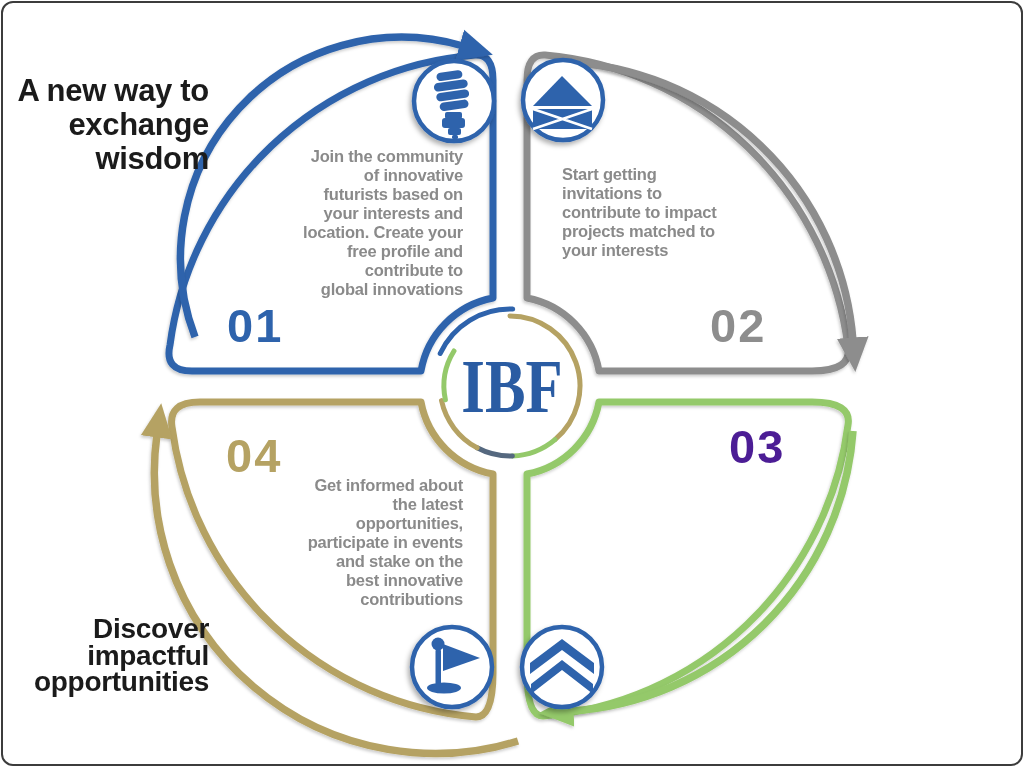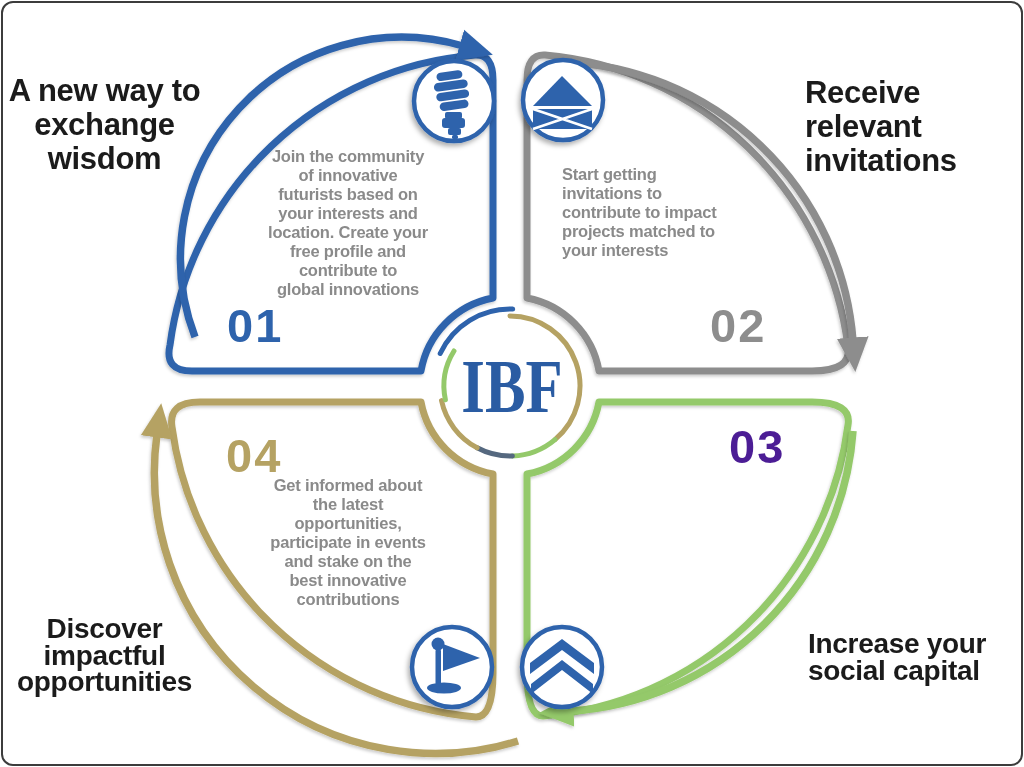--- a/index.html
+++ b/index.html
@@ -6,21 +6,21 @@
   body { width: 1024px; height: 767px; overflow: hidden;
          font-family: "Liberation Sans", "DejaVu Sans", sans-serif; }
   .stage { position: relative; width: 1024px; height: 767px; background: #fff; }
   .frame { position: absolute; inset: 1px; border: 2px solid #3c3c3c; border-radius: 12px;
            pointer-events: none; z-index: 30; }
   svg.diagram { position: absolute; left: 0; top: 0; z-index: 1; }
   .txt { position: absolute; z-index: 10; white-space: pre-line; }
   .title { color: #1b1b1b; font-weight: 700; letter-spacing: -0.3px; }
   .title-lg { font-size: 31px; line-height: 34px; }
   .title-sm { font-size: 28px; line-height: 26.5px; }
-  .ta-r { text-align: center; }
+  .ta-r { text-align: right; }
   .num { font-size: 47px; font-weight: 700; line-height: 1; letter-spacing: 2px; }
   .desc { font-size: 16.5px; line-height: 19px; font-weight: 700; color: #8a8a8a;
           letter-spacing: -0.2px; }
   .logo-text { position: absolute; left: 410px; top: 346px; width: 204px; height: 80px;
                display: flex; align-items: center; justify-content: center; z-index: 10;
                font-family: "Liberation Serif", "DejaVu Serif", serif; font-weight: 700;
                font-size: 76px; color: #2a5ca3; transform: scaleX(0.8); letter-spacing: 0; }
 </style>
 </head>
 <body>
@@ -126,31 +126,27 @@
   <div class="txt desc ta-r" style="left:233px; top:147px; width:230px;">Join the community
 of innovative
 futurists based on
 your interests and
 location. Create your
 free profile and
 contribute to
 global innovations</div>
   <div class="txt num" style="left: 227px; top: 302px; color: rgb(46, 99, 172); text-align: right;">01</div>
 
-  <div class="txt title title-lg" style="left:805px; top:76px; width:215px;">Receive relevant
-invitations</div>
   <div class="txt desc" style="left:562px; top:165px; width:225px;">Start getting
 invitations to
 contribute to impact
 projects matched to
 your interests</div>
   <div class="txt num" style="left: 710px; top: 302px; color: rgb(141, 141, 141);">02</div>
 
-  <div class="txt title title-sm" style="left:808px; top:631px; width:210px;">Increase your
-social capital</div>
   <div class="txt num" style="left: 729px; top: 423px; color: #4c1d95;">03</div>
 
   <div class="txt title title-sm ta-r" style="left:0; top:616px; width:209px;">Discover
 impactful
 opportunities</div>
   <div class="txt desc ta-r" style="left:233px; top:476px; width:230px;">Get informed about
 the latest
 opportunities,
 participate in events
 and stake on the

